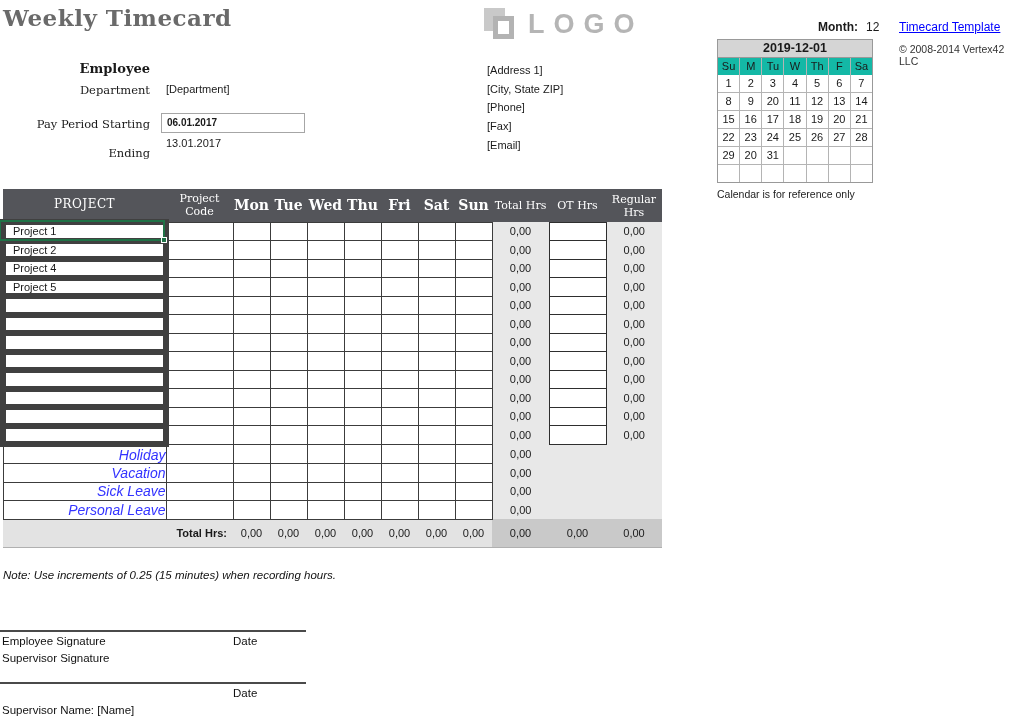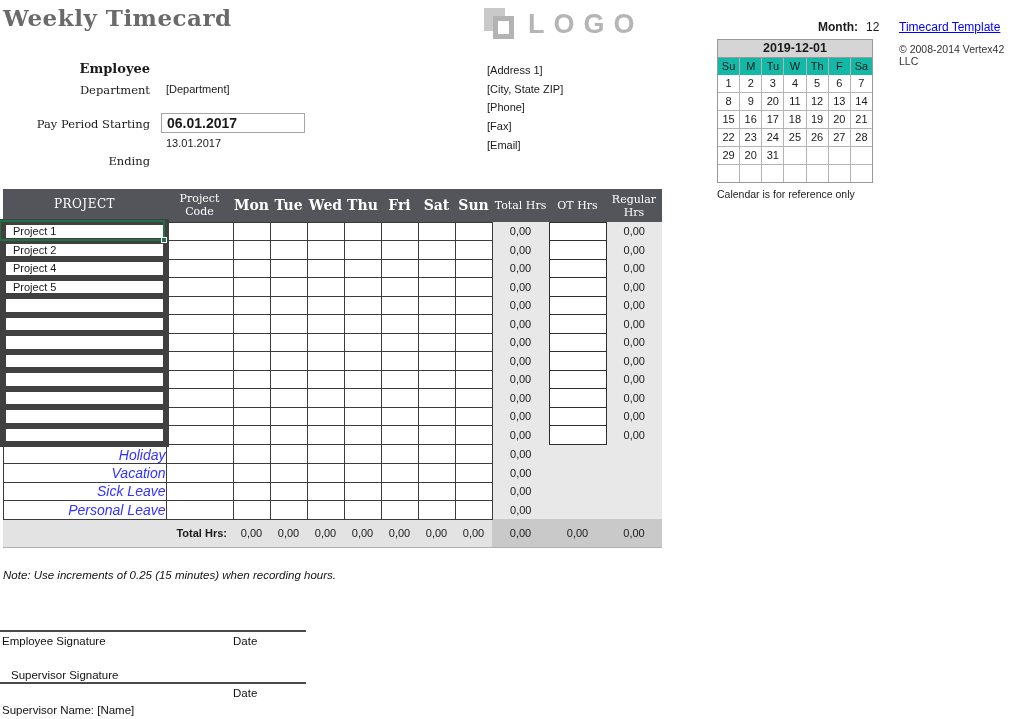--- a/index.html
+++ b/index.html
@@ -35,26 +35,26 @@
   .cal-wd { background:#14b8a6; height:17px; line-height:17px; text-align:center; font-size:11px; }
   .cal-cell { background:#ffffff; height:17px; line-height:17px; text-align:center; font-size:11px; }
   .cal-caption { left:717px; top:188px; font-size:10.5px; color:#222; }
 
   
   .lbl-serif { font-family:"DejaVu Serif", serif; font-size:11.5px; color:#1a1a1a; }
   .lbl-right { left:0; width:150px; text-align:right; }
   .emp-label { top:61px; font-weight:bold; font-size:13px; }
   .dep-label { top:83px; }
   .pps-label { top:117px; }
-  .end-label { top:154px; }
+  .end-label { top:146px; }
   .emp-name { left:166px; top:59px; width:175px; font-weight:bold; font-size:12.5px;
               border-bottom:1px solid #333; padding-bottom:3px; }
   .dep-value { left:166px; top:83px; font-size:11px; }
   .pps-box { left:161px; top:113px; width:144px; height:20px; border:1px solid #a6a6a6;
-             background:#fff; font-weight:bold; font-size:14px; line-height:18px; padding-left:5px; }
+             background:#fff; font-weight:bold; font-size:10px; line-height:18px; padding-left:5px; }
   .end-value { left:166px; top:137px; font-size:11px; }
   .addr { left:487px; top:61px; font-size:11px; line-height:18.7px; }
 
   
   .tbl-wrap { left:0; top:189px; width:659px; }
   table.main { border-collapse:collapse; table-layout:fixed; width:659px; }
   table.main th, table.main td { overflow:hidden; }
   thead th { background:#54555a; color:#ffffff; font-weight:normal; height:33px; vertical-align:middle; }
   .h-proj { font-family:"DejaVu Serif", serif; font-size:12px; letter-spacing:0.5px; }
   .h-code { font-family:"DejaVu Serif", serif; font-size:11px; }
@@ -480,17 +480,17 @@
     </div>
   </div>
 
   <div class="abs note">Note: Use increments of 0.25 (15 minutes) when recording hours.</div>
 
   <div class="abs sig-line sl1"></div>
   <div class="abs sig-text" style="left:2px; top:635px;">Employee Signature</div>
   <div class="abs sig-text" style="left:233px; top:635px;">Date</div>
 
   <div class="abs sig-line sl2"></div>
-  <div class="abs sig-text" style="left:2px; top:669px;margin-left:9px;">Supervisor Signature</div>
+  <div class="abs sig-text" style="left:2px; top:652px;">Supervisor Signature</div>
   <div class="abs sig-text" style="left:233px; top:687px;">Date</div>
   <div class="abs sig-text" style="left:2px; top:704px;">Supervisor Name: [Name]</div>
 
 </div>
 
 </body></html>

